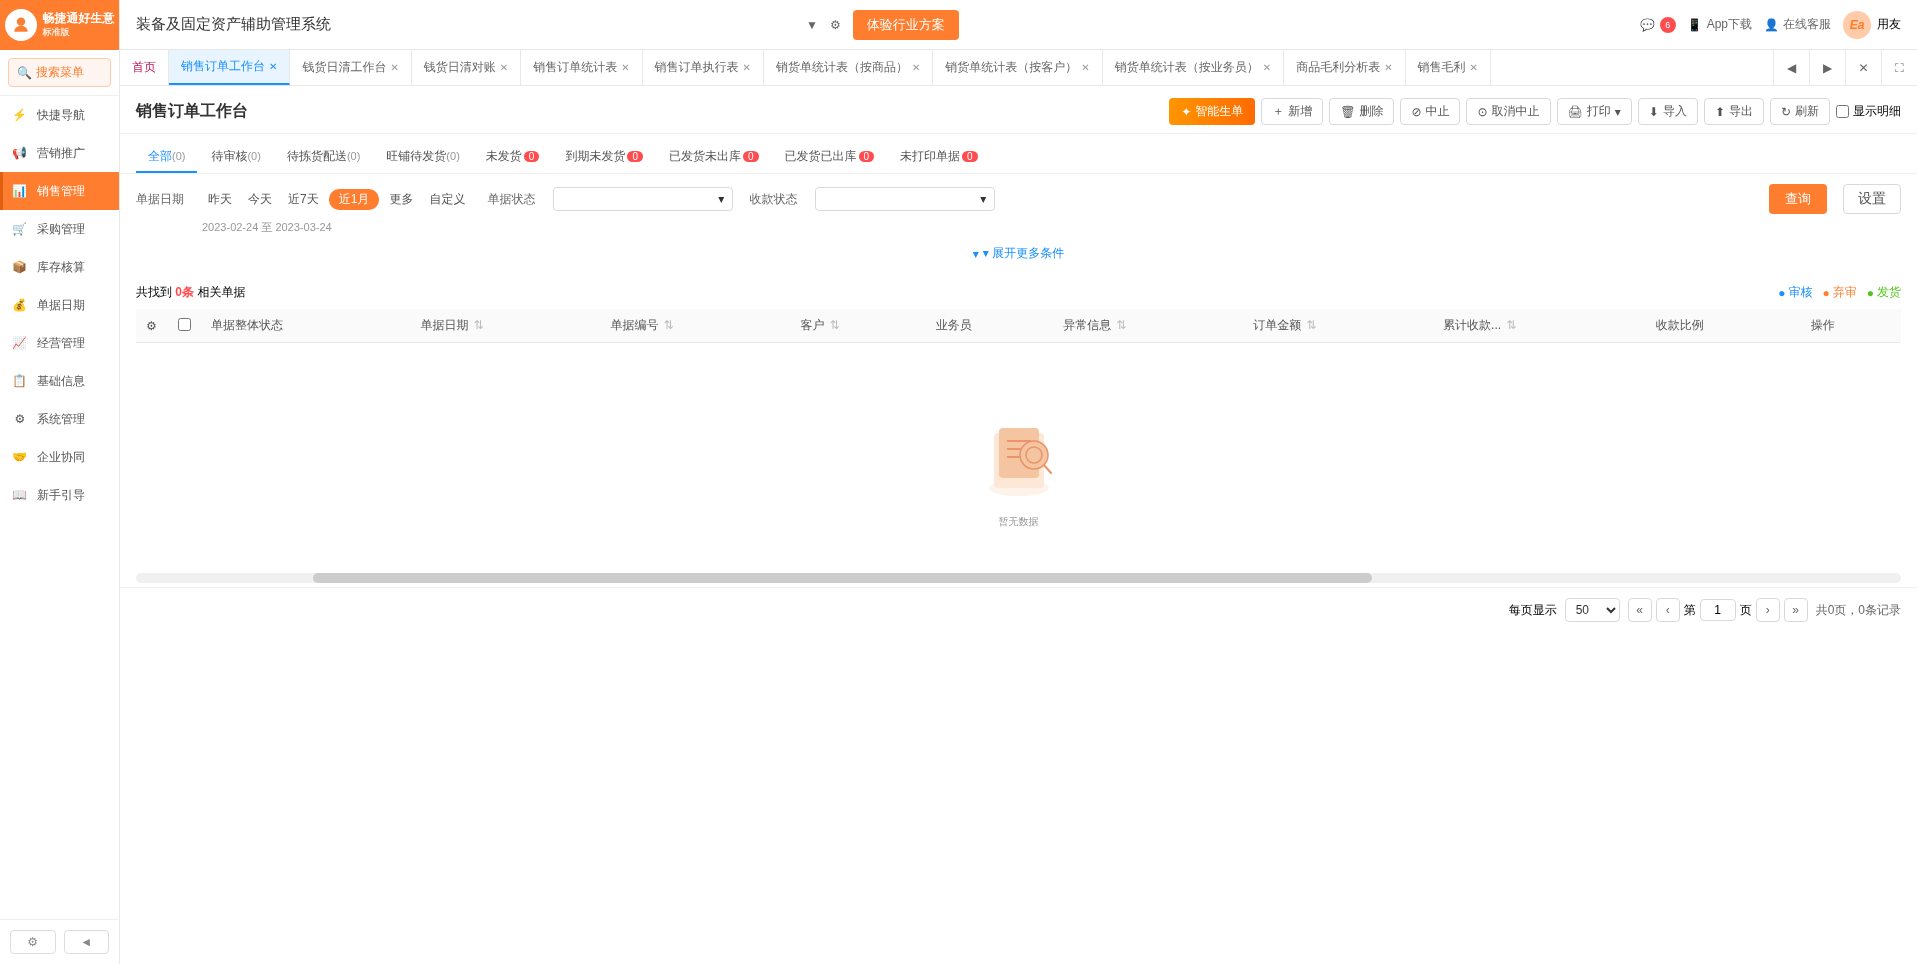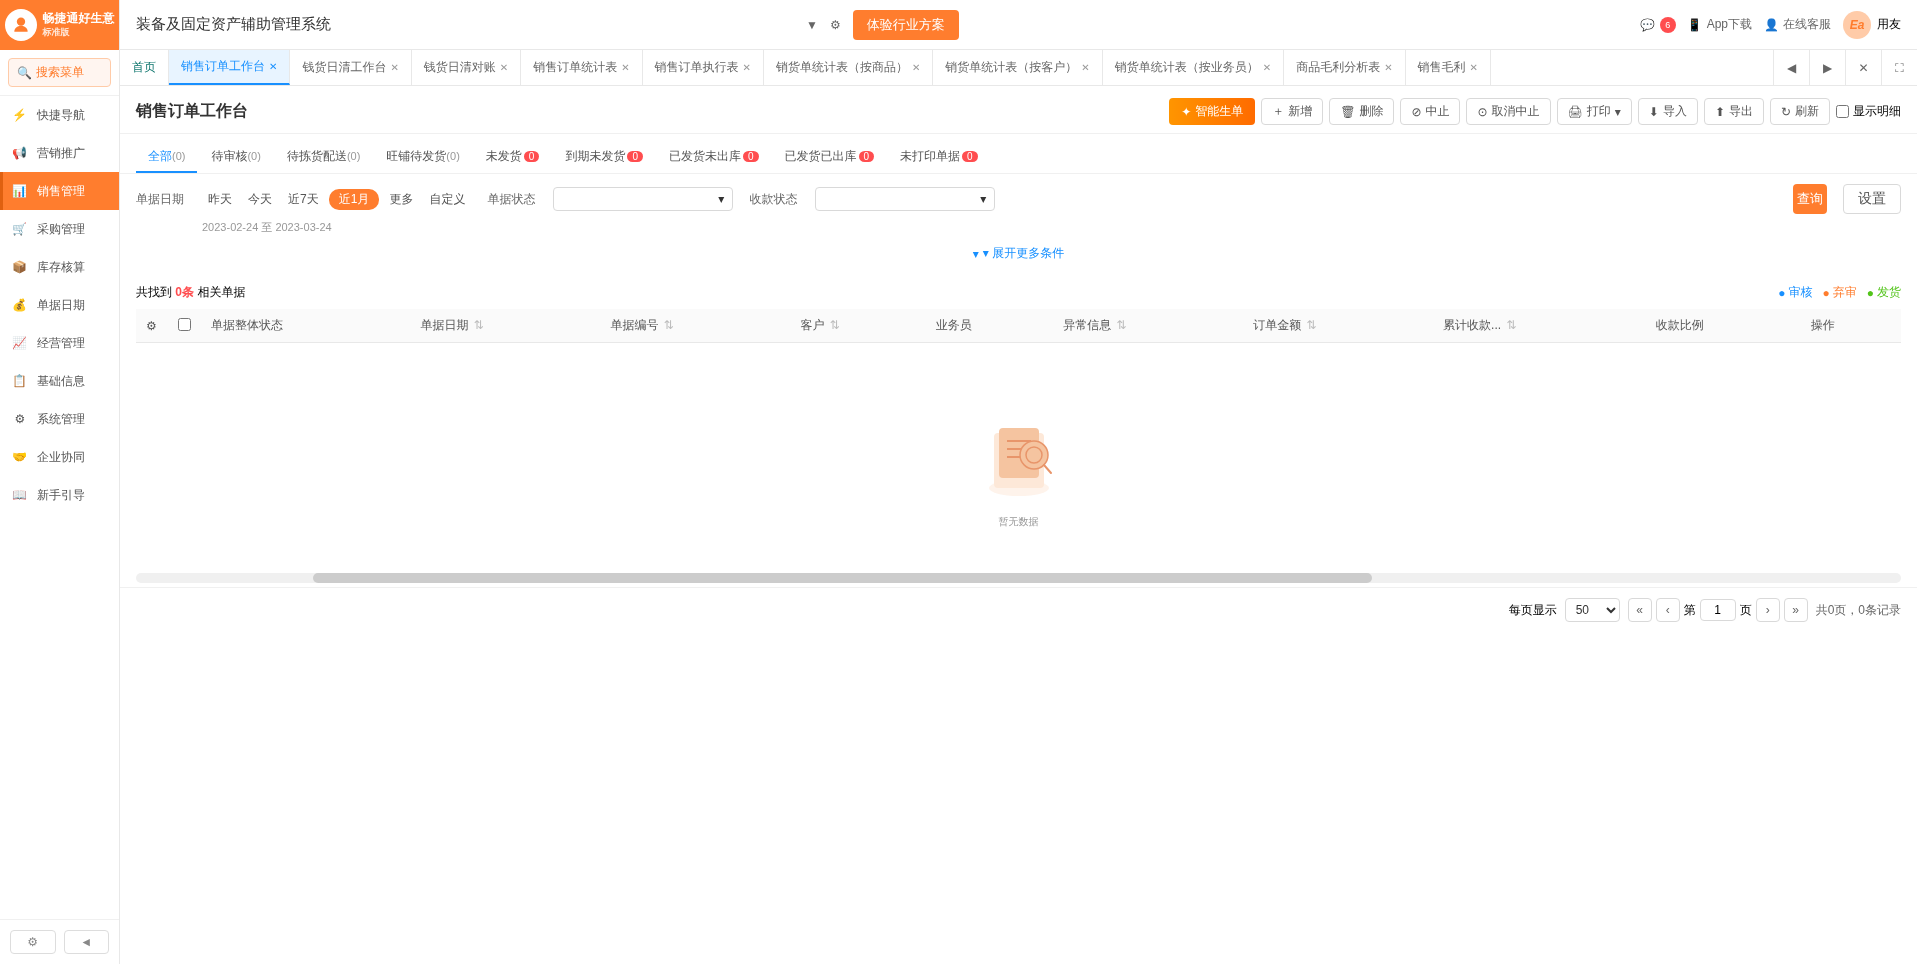--- a/index.html
+++ b/index.html
@@ -29,21 +29,21 @@
     .topbar-industry-btn { background: #ff7d2e; color: #fff; border: none; border-radius: 4px; padding: 6px 14px; cursor: pointer; font-size: 13px; }
     .topbar-icon-btn { background: none; border: none; cursor: pointer; color: #666; display: flex; align-items: center; gap: 4px; font-size: 12px; }
     .badge { background: #ff4d4f; color: #fff; border-radius: 50%; width: 16px; height: 16px; font-size: 9px; display: inline-flex; align-items: center; justify-content: center; }
     .user-area { display: flex; align-items: center; gap: 6px; cursor: pointer; }
     .avatar { width: 28px; height: 28px; background: #ffcba8; border-radius: 50%; display: flex; align-items: center; justify-content: center; color: #ff7d2e; font-weight: bold; font-size: 12px; font-style: italic; }
 
     
     .tabbar { height: 36px; background: #fff; border-bottom: 1px solid #e8e8e8; display: flex; align-items: stretch; overflow: hidden; flex-shrink: 0; }
     .tab-item { display: flex; align-items: center; padding: 0 12px; border-right: 1px solid #e8e8e8; cursor: pointer; color: #666; white-space: nowrap; gap: 4px; font-size: 12px; min-width: fit-content; }
     .tab-item.active { background: #e8f4ff; color: #1890ff; border-bottom: 2px solid #1890ff; }
-    .tab-item.home { background: #fff; color: #0f766e; }
+    .tab-item.home { background: #fff; color: #be185d; }
     .tab-close { color: #999; font-size: 10px; cursor: pointer; }
     .tab-item.active .tab-close { color: #1890ff; }
     .tab-actions { display: flex; align-items: center; margin-left: auto; }
     .tab-action-btn { width: 36px; height: 36px; display: flex; align-items: center; justify-content: center; cursor: pointer; color: #666; border-left: 1px solid #e8e8e8; }
 
     
     .content { flex: 1; overflow: auto; background: #f5f5f5; padding: 0; }
     .page { background: #fff; margin: 0; min-height: 100%; }
 
     
@@ -62,21 +62,21 @@
 
     
     .filter-area { padding: 10px 16px; background: #fff; }
     .filter-row { display: flex; align-items: center; gap: 16px; margin-bottom: 6px; }
     .filter-label { color: #666; min-width: 50px; }
     .filter-date-btns { display: flex; gap: 4px; }
     .filter-date-btn { background: none; border: none; cursor: pointer; color: #555; padding: 2px 6px; border-radius: 3px; font-size: 12px; }
     .filter-date-btn.active { background: #ff7d2e; color: #fff; border-radius: 10px; padding: 2px 10px; }
     .filter-input { border: 1px solid #d9d9d9; border-radius: 4px; padding: 4px 8px; color: #333; min-width: 160px; background: #fff; cursor: pointer; display: flex; align-items: center; justify-content: space-between; }
     .expand-btn { background: none; border: none; cursor: pointer; color: #1890ff; display: flex; align-items: center; gap: 4px; margin: 0 auto; font-size: 12px; }
-    .query-btn { background: #ff7d2e; border: none; color: #fff; border-radius: 4px; padding: 6px 4px; cursor: pointer; font-size: 13px; }
+    .query-btn { background: #ff7d2e; border: none; color: #fff; border-radius: 4px; padding: 6px 16px; cursor: pointer; font-size: 13px; }
     .set-btn { background: none; border: 1px solid #d9d9d9; border-radius: 4px; padding: 5px 14px; cursor: pointer; color: #555; font-size: 14px; }
 
     
     .result-bar { padding: 8px 16px; display: flex; align-items: center; justify-content: space-between; }
     .result-actions { display: flex; gap: 10px; }
     .result-action { display: flex; align-items: center; gap: 3px; cursor: pointer; color: #666; }
     .result-action.approve { color: #1890ff; }
     .result-action.reject { color: #ff7d2e; }
     .result-action.deliver { color: #52c41a; }
 

